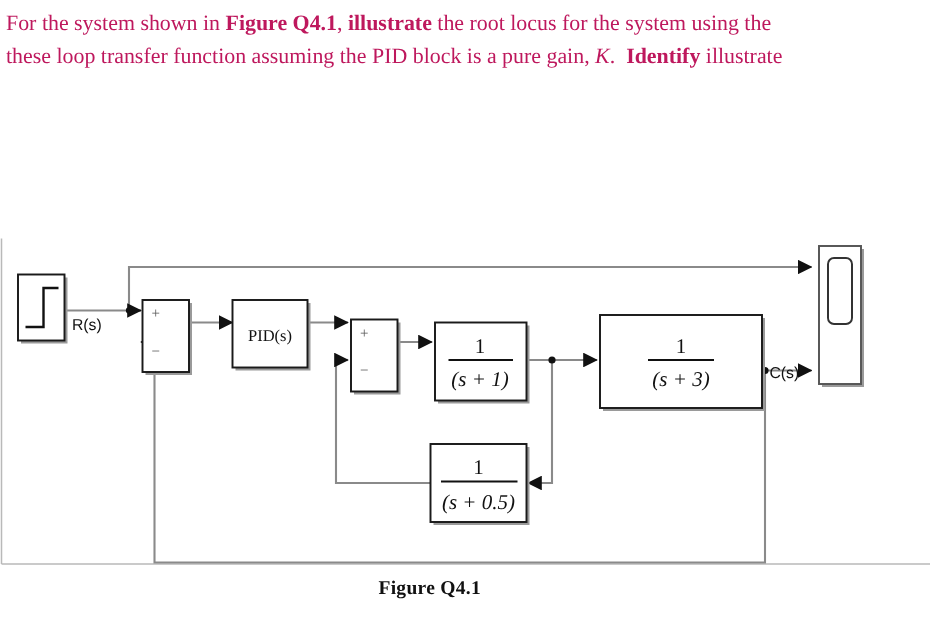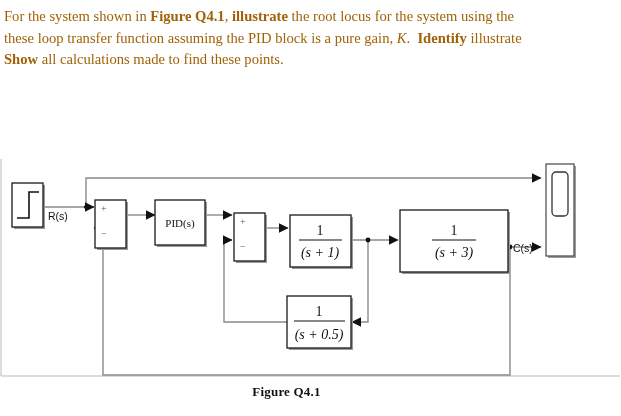--- a/index.html
+++ b/index.html
@@ -18,21 +18,21 @@
 
   
   #question-text {
     position: absolute;
     left: 4px;
     top: 6px;
     width: 604px;
     font-family: "Liberation Serif", serif;
     font-size: 14.6px;
     line-height: 21.5px;
-    color: #a16207;
+    color: #be185d;
     text-align: left;
   }
   #question-text .b { font-weight: bold; }
   #question-text .i { font-style: italic; }
 
   
   #figure-area {
     position: absolute;
     left: 0px;
     top: 150px;
@@ -73,23 +73,20 @@
 </style>
 </head>
 <body>
 
 <div id="question-text">
   <div>
     <span>For the system shown in </span><span class="b">Figure Q4.1</span><span>, </span><span class="b">illustrate</span><span> the root locus for the system using the</span>
   </div>
   <div>
     <span>these loop transfer function assuming the PID block is a pure gain, </span><span class="i">K</span><span>.&nbsp; </span><span class="b">Identify</span><span> illustrate</span>
-  </div>
-  <div>
-    <span class="b">Show</span><span> all calculations made to find these points.</span>
   </div>
 </div>
 
 <div id="figure-area">
 
   <svg id="diagram-canvas" viewBox="0 0 621 235" width="621" height="235">
 
     <defs>
       <marker id="arrow" viewBox="0 0 10 10" refX="9.4" refY="5" markerWidth="7" markerHeight="7" orient="auto-start-reverse">
         <path d="M 0 0 L 10 5 L 0 10 z" fill="#111111"></path>

